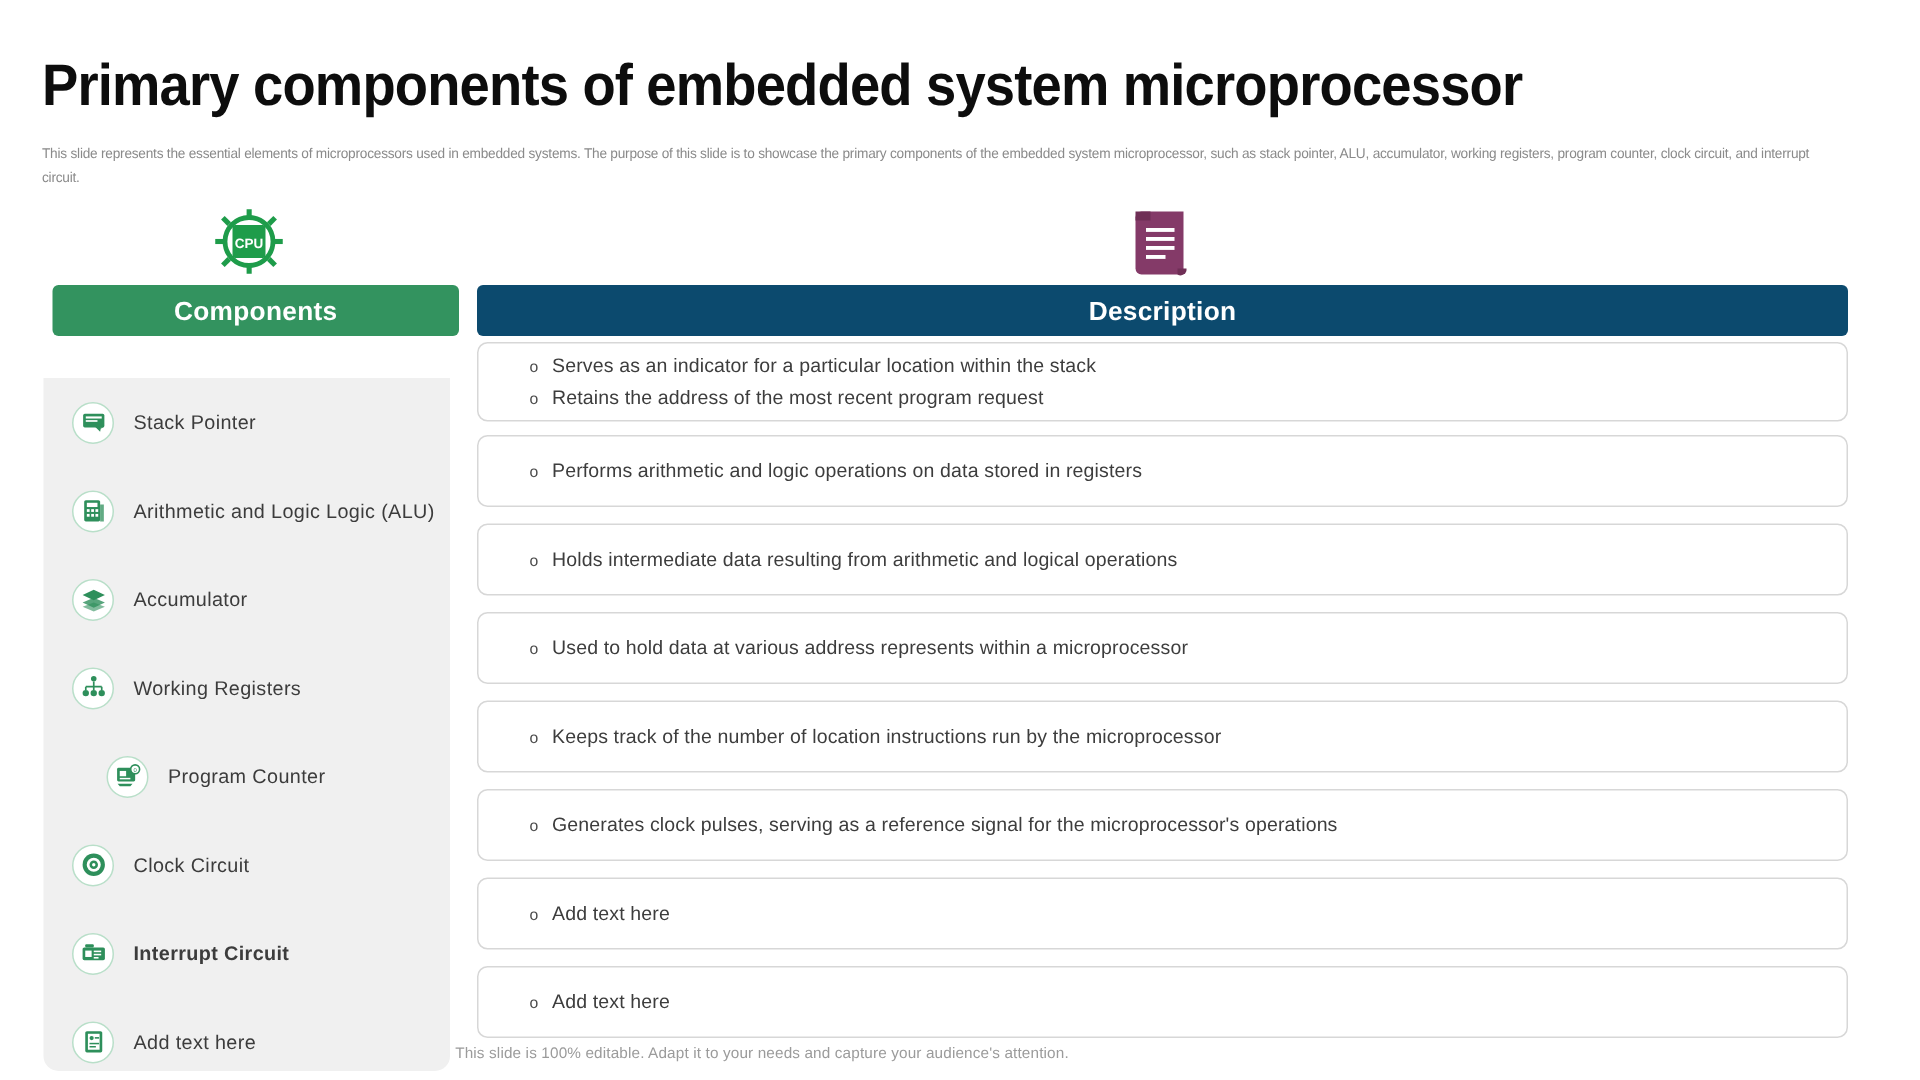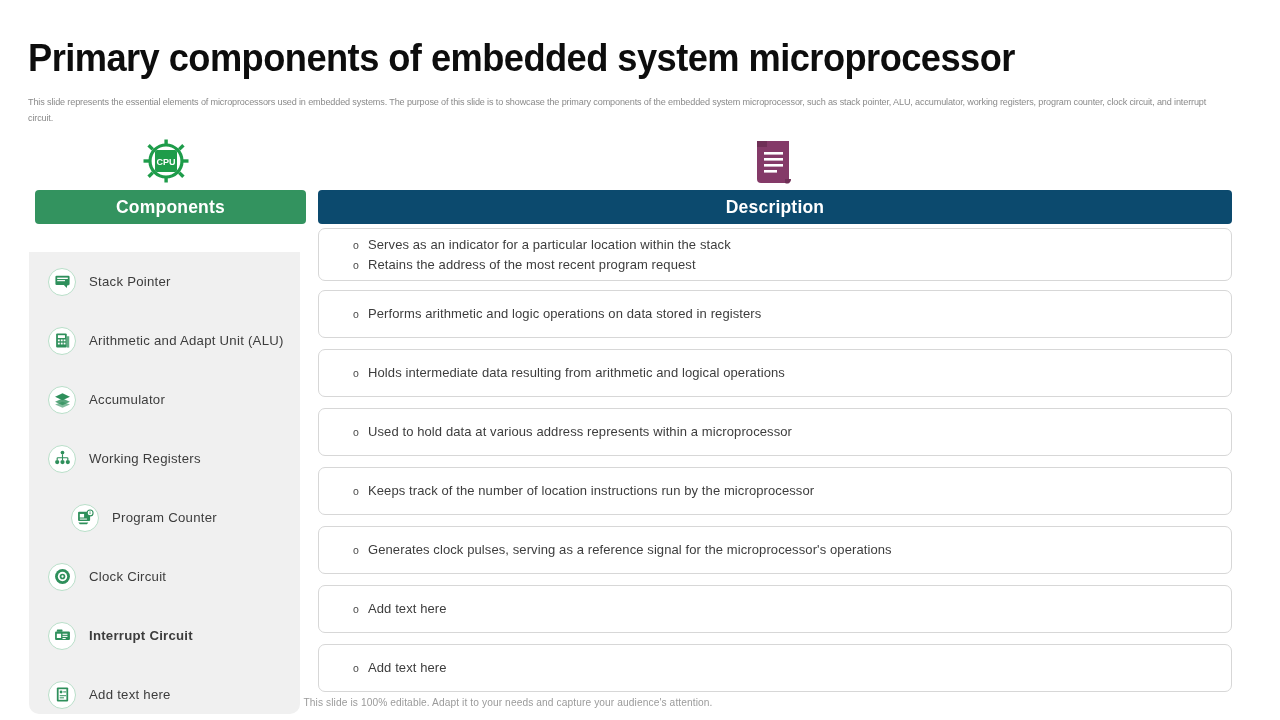--- a/index.html
+++ b/index.html
@@ -184,21 +184,21 @@
               <rect x="5.5" y="10.5" width="2.6" height="2.6"></rect>
               <rect x="9.6" y="10.5" width="2.6" height="2.6"></rect>
               <rect x="13.6" y="10.5" width="2.6" height="2.6"></rect>
               <rect x="5.5" y="15" width="2.6" height="2.6"></rect>
               <rect x="9.6" y="15" width="2.6" height="2.6"></rect>
               <rect x="13.6" y="15" width="2.6" height="2.6"></rect>
             </g>
             <path d="M18 6 h3.5 v16 h-3.5z" fill="#2e8f5b" opacity="0.75"></path>
           </svg>
         </span>
-        <span class="comp-label">Arithmetic and Adapt Unit (ALU)</span>
+        <span class="comp-label">Arithmetic and Logic Logic (ALU)</span>
       </div>
       <div class="comp-row" style="top: 118px;">
         <span class="comp-icon">
           <svg width="17" height="17" viewBox="0 0 24 24">
             <path d="M12 3 L22.5 8 L12 13 L1.5 8 z" fill="#2e8f5b"></path>
             <path d="M12 10.5 L22.5 15 L12 20 L1.5 15 z" fill="#2e8f5b" opacity="0.8"></path>
             <path d="M12 15 L22.5 19 L12 23.5 L1.5 19 z" fill="#2e8f5b" opacity="0.6"></path>
           </svg>
         </span>
         <span class="comp-label">Accumulator</span>

